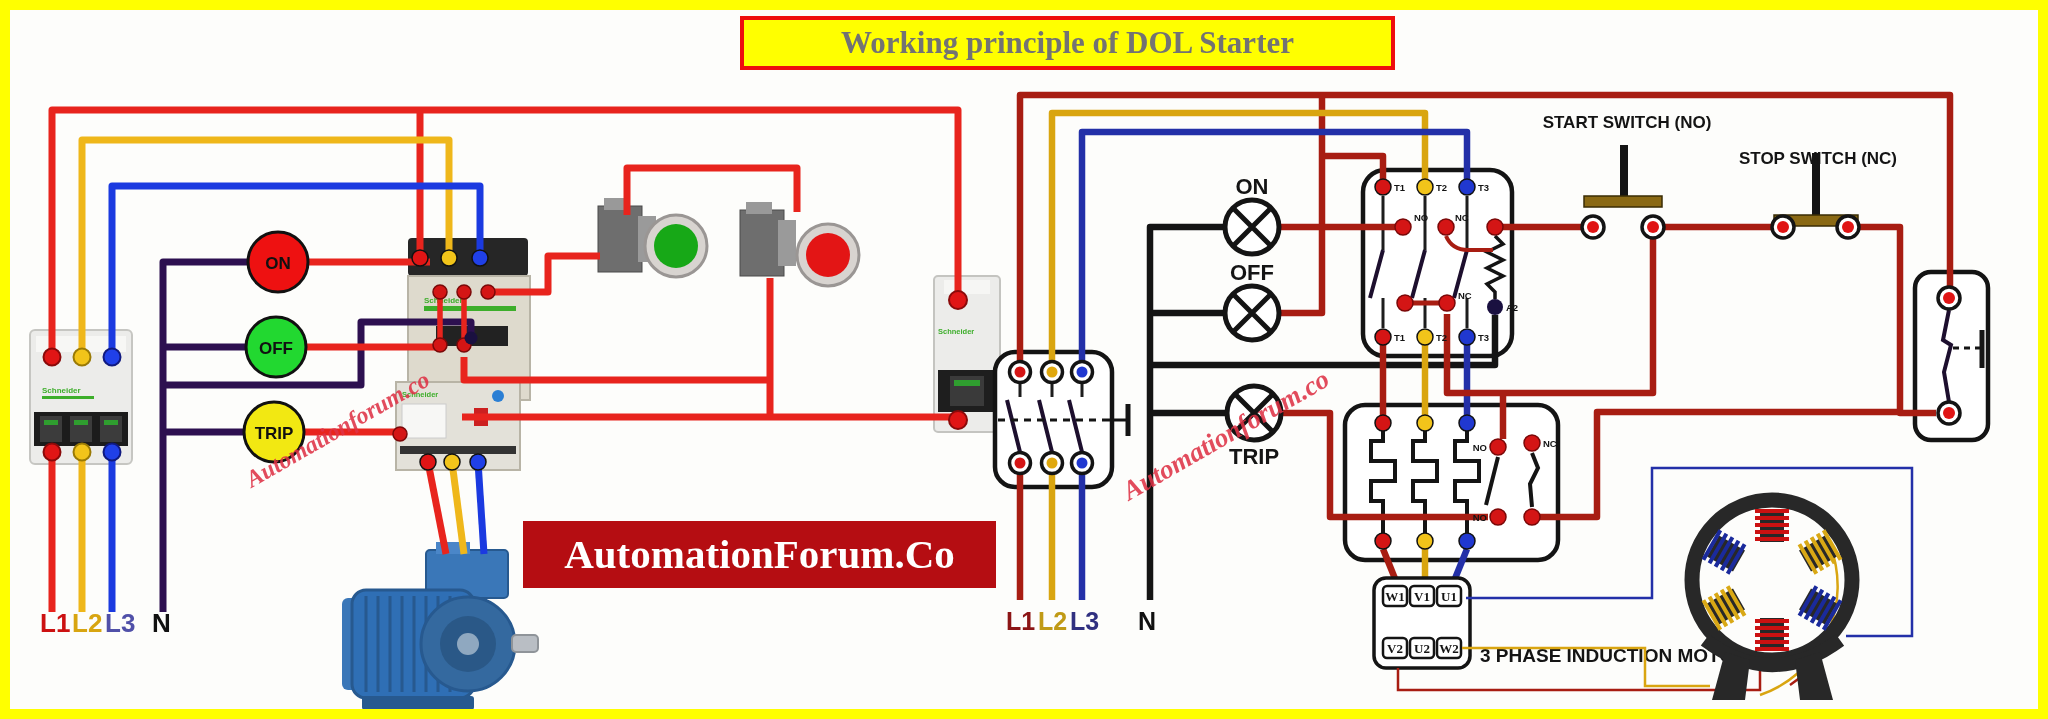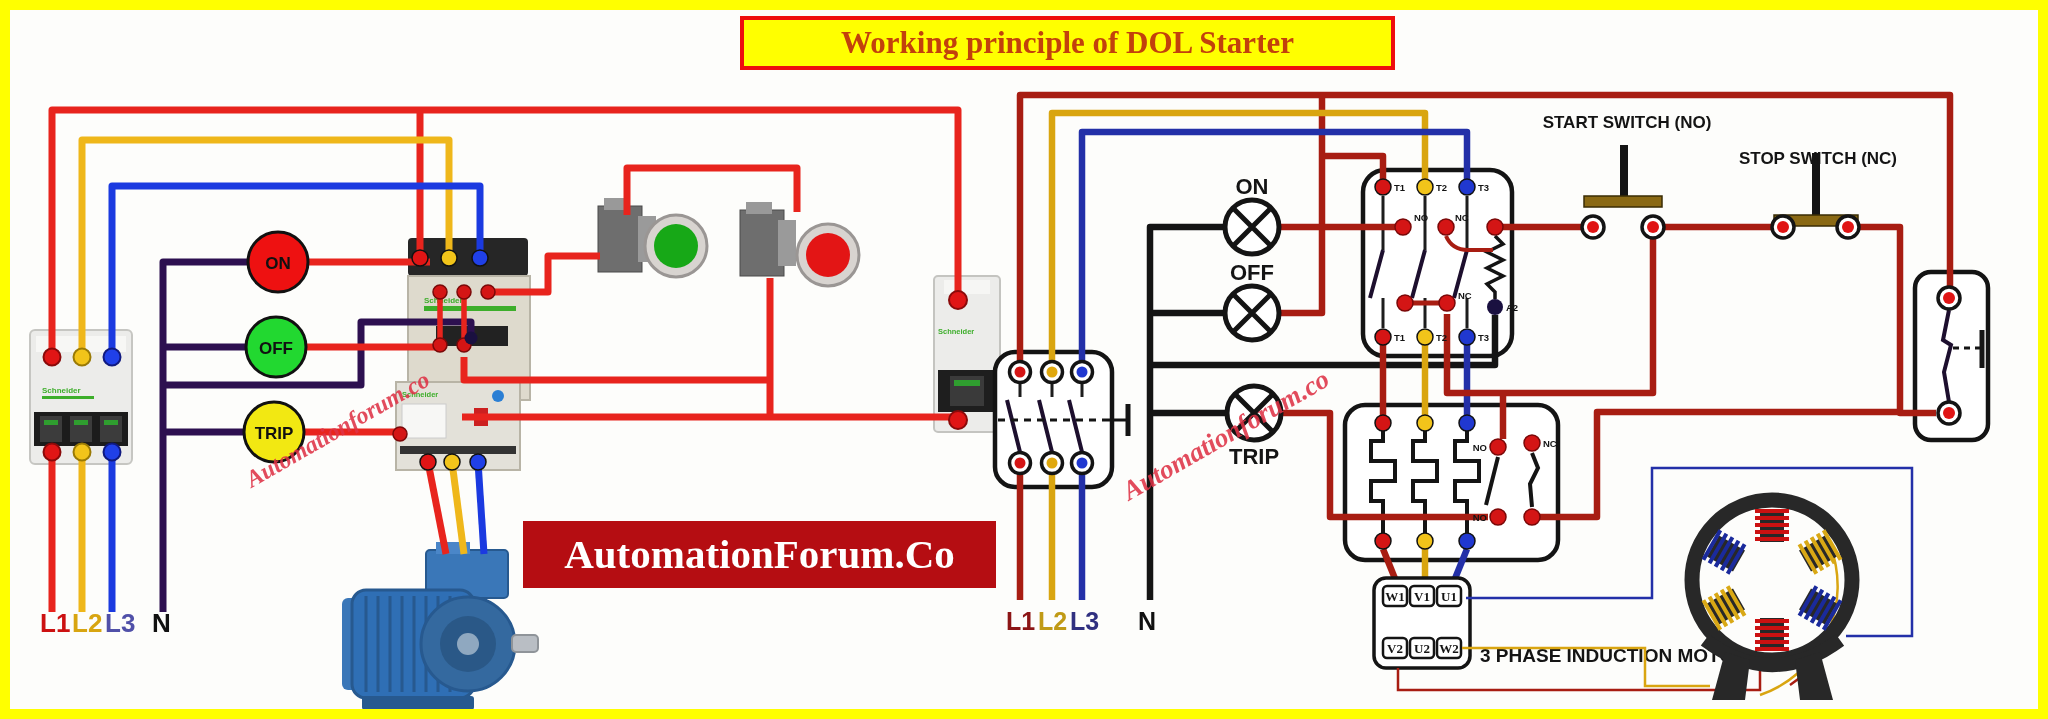--- a/index.html
+++ b/index.html
@@ -2,21 +2,21 @@
 <html><head>
 <meta charset="utf-8">
 <style>
   html,body{margin:0;padding:0;background:#d8d8d8;}
   .stage{position:relative;width:2048px;height:719px;background:#fdfdfb;overflow:hidden;
          font-family:"Liberation Sans",sans-serif;}
   .frame{position:absolute;inset:0;border:10px solid #ffff00;pointer-events:none;z-index:40;}
   svg.wiring{position:absolute;left:0;top:0;z-index:10;}
   .title-banner{position:absolute;left:740px;top:16px;width:655px;height:54px;background:#ffff00;
     border:4px solid #ee0e0e;box-sizing:border-box;z-index:45;text-align:center;
-    font-family:"Liberation Serif",serif;font-weight:bold;font-size:31px;line-height:46px;color:#c2410c;}
+    font-family:"Liberation Serif",serif;font-weight:bold;font-size:31px;line-height:46px;color:#737373;}
   .brand-banner{position:absolute;left:523px;top:521px;width:473px;height:67px;background:#b50d12;
     z-index:30;text-align:center;font-family:"Liberation Serif",serif;font-weight:bold;
     font-size:41px;line-height:66px;color:#ffffff;}
   .wm{position:absolute;z-index:25;color:rgba(222,50,70,0.88);font-family:"Liberation Serif",serif;
     font-style:italic;font-weight:600;white-space:nowrap;transform-origin:left center;}
   .wm-left{left:248px;top:468px;font-size:24px;transform:rotate(-30deg);}
   .wm-right{left:1125px;top:478px;font-size:27px;transform:rotate(-30deg);}
 </style>
 </head>
 <body>

